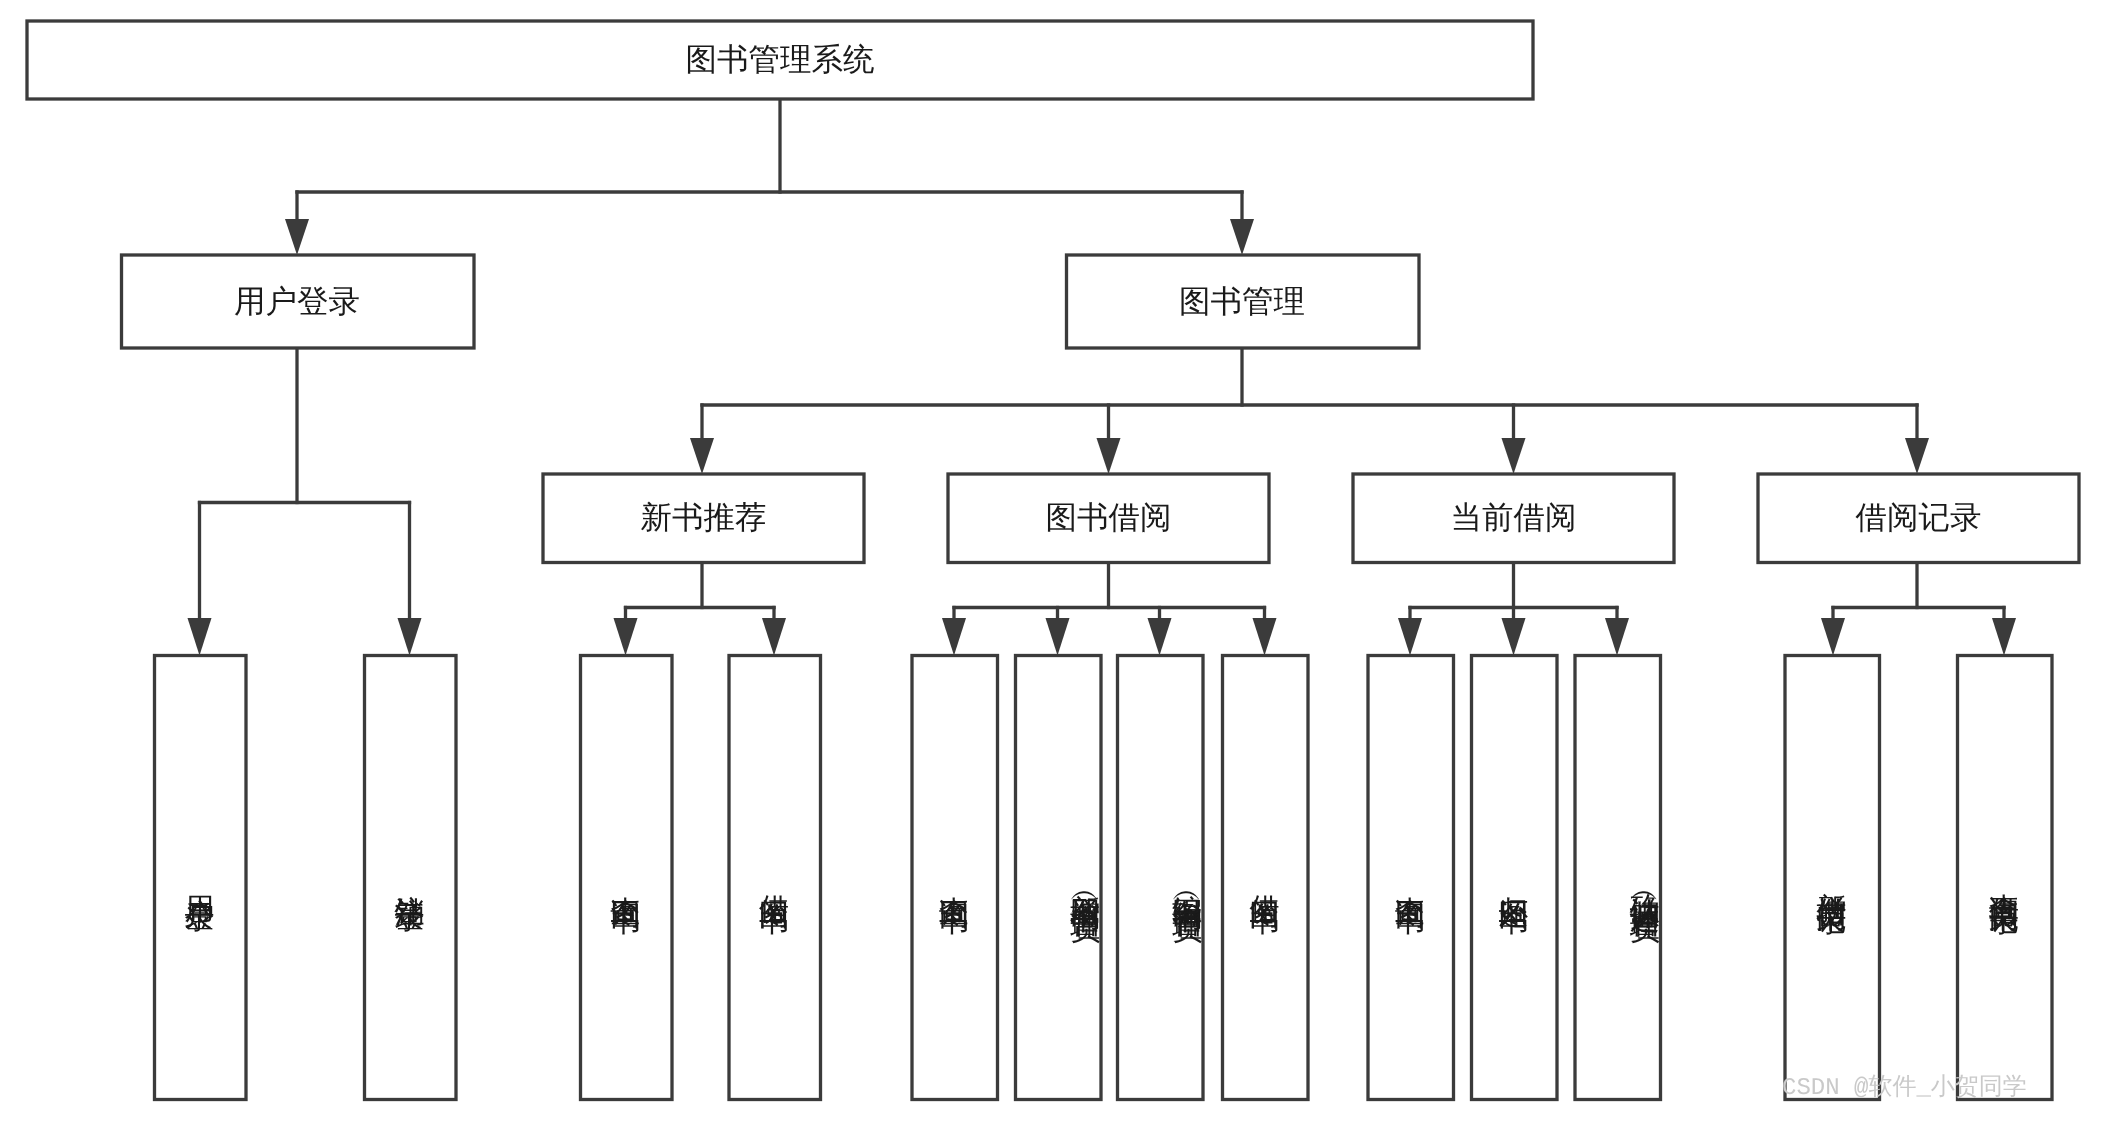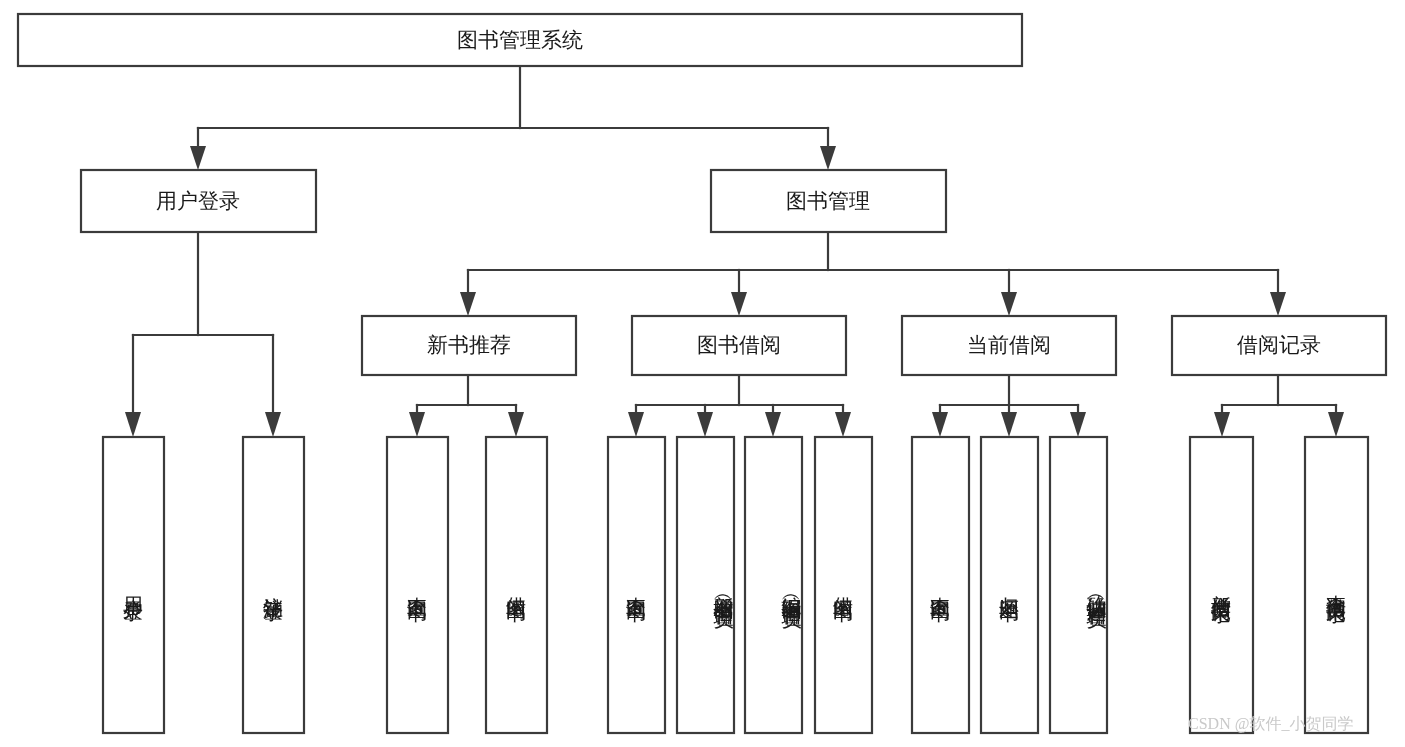--- a/index.html
+++ b/index.html
@@ -66,21 +66,21 @@
     justify-content: center;
     text-align: center;
     box-sizing: border-box;
     pointer-events: none;
     user-select: none;
   }
   #watermark {
     position: absolute;
     left: 1188px;
     top: 714px;
-    font-family: Liberation Serif, serif;
+    font-family: Liberation Mono, monospace;
     font-size: 16px;
     color: #c9c9c9;
     white-space: nowrap;
     user-select: none;
   }
 </style>
 </head>
 <body>
 
 <div id="diagram-root">

